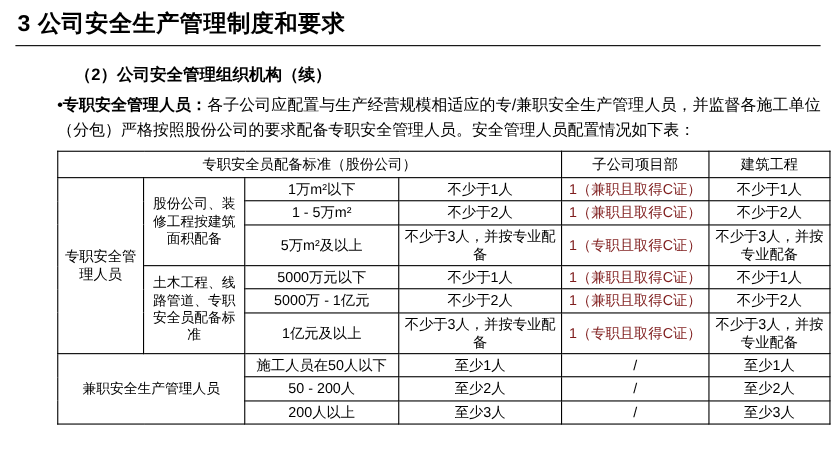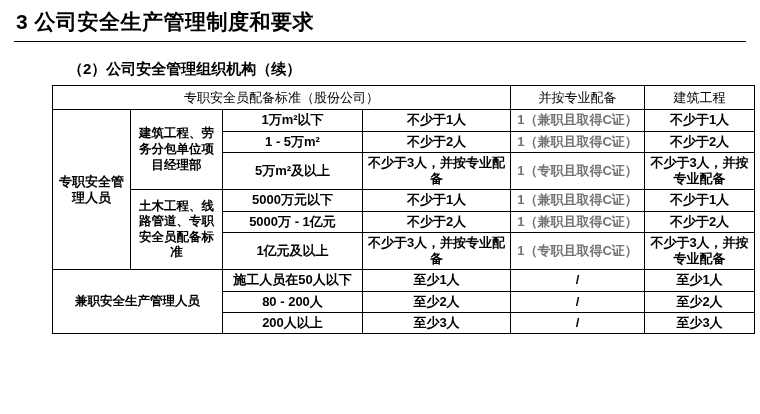--- a/index.html
+++ b/index.html
@@ -57,32 +57,32 @@
     margin-left: 38px;
     table-layout: fixed;
     font-size: 13px;
   }
   table.cfg td, table.cfg th {
     border: 1px solid #000;
     text-align: center;
     vertical-align: middle;
     padding: 2px 3px;
     line-height: 1.25;
-    font-weight: bold;
+    font-weight: normal;
   }
   table.cfg th {
     font-weight: normal;
     height: 19px;
     margin-left: 32px;
   }
   .cell-left {
     text-align: left;
   }
   .red {
-    color: #737373;
+    color: #7f1d1d;
   }
   .col-a { width: 78px; }
   .col-b { width: 92px; }
   .col-c { width: 140px; }
   .col-d { width: 148px; }
   .col-e { width: 134px; }
   .col-f { width: 110px; }
   .twoline {
     font-size: 12.5px;
   }
@@ -93,42 +93,45 @@
 </head>
 <body>
 
 <div class="page">
 
   <div class="h1">3  公司安全生产管理制度和要求</div>
   <hr class="rule">
 
   <div class="h2">（2）公司安全管理组织机构（续）</div>
 
+  <div class="para">
+    <span class="bullet">•</span><span class="lead">专职安全管理人员：</span><span>各子公司应配置与生产经营规模相适应的专/兼职安全生产管理人员，并监督各施工单位（分包）严格按照股份公司的要求配备专职安全管理人员。安全管理人员配置情况如下表：</span>
+  </div>
 
   <table class="cfg">
     <colgroup>
       <col class="col-a">
         <col class="col-b">
         <col class="col-c">
         <col class="col-d">
         <col class="col-e">
         <col class="col-f">
     </colgroup>
     <thead>
       <tr>
         <th colspan="4">专职安全员配备标准（股份公司）</th>
-        <th>并按专业配备</th>
+        <th>子公司项目部</th>
         <th>建筑工程</th>
       </tr>
     </thead>
     <tbody>
 
       <tr>
         <td rowspan="6" class="cell-left pad-left">专职安全管理人员</td>
-        <td rowspan="3" class="cell-left twoline pad-left">建筑工程、劳务分包单位项目经理部</td>
+        <td rowspan="3" class="cell-left twoline pad-left">股份公司、装修工程按建筑面积配备</td>
         <td>1万m²以下</td>
         <td>不少于1人</td>
         <td class="red">1（兼职且取得C证）</td>
         <td>不少于1人</td>
       </tr>
       <tr>
         <td>1 - 5万m²</td>
         <td>不少于2人</td>
         <td class="red">1（兼职且取得C证）</td>
         <td>不少于2人</td>
@@ -160,21 +163,21 @@
       </tr>
 
       <tr>
         <td rowspan="3" colspan="2" class="cell-left pad-left twoline">兼职安全生产管理人员</td>
         <td>施工人员在50人以下</td>
         <td>至少1人</td>
         <td>/</td>
         <td>至少1人</td>
       </tr>
       <tr>
-        <td>80 - 200人</td>
+        <td>50 - 200人</td>
         <td>至少2人</td>
         <td>/</td>
         <td>至少2人</td>
       </tr>
       <tr>
         <td>200人以上</td>
         <td>至少3人</td>
         <td>/</td>
         <td>至少3人</td>
       </tr>

